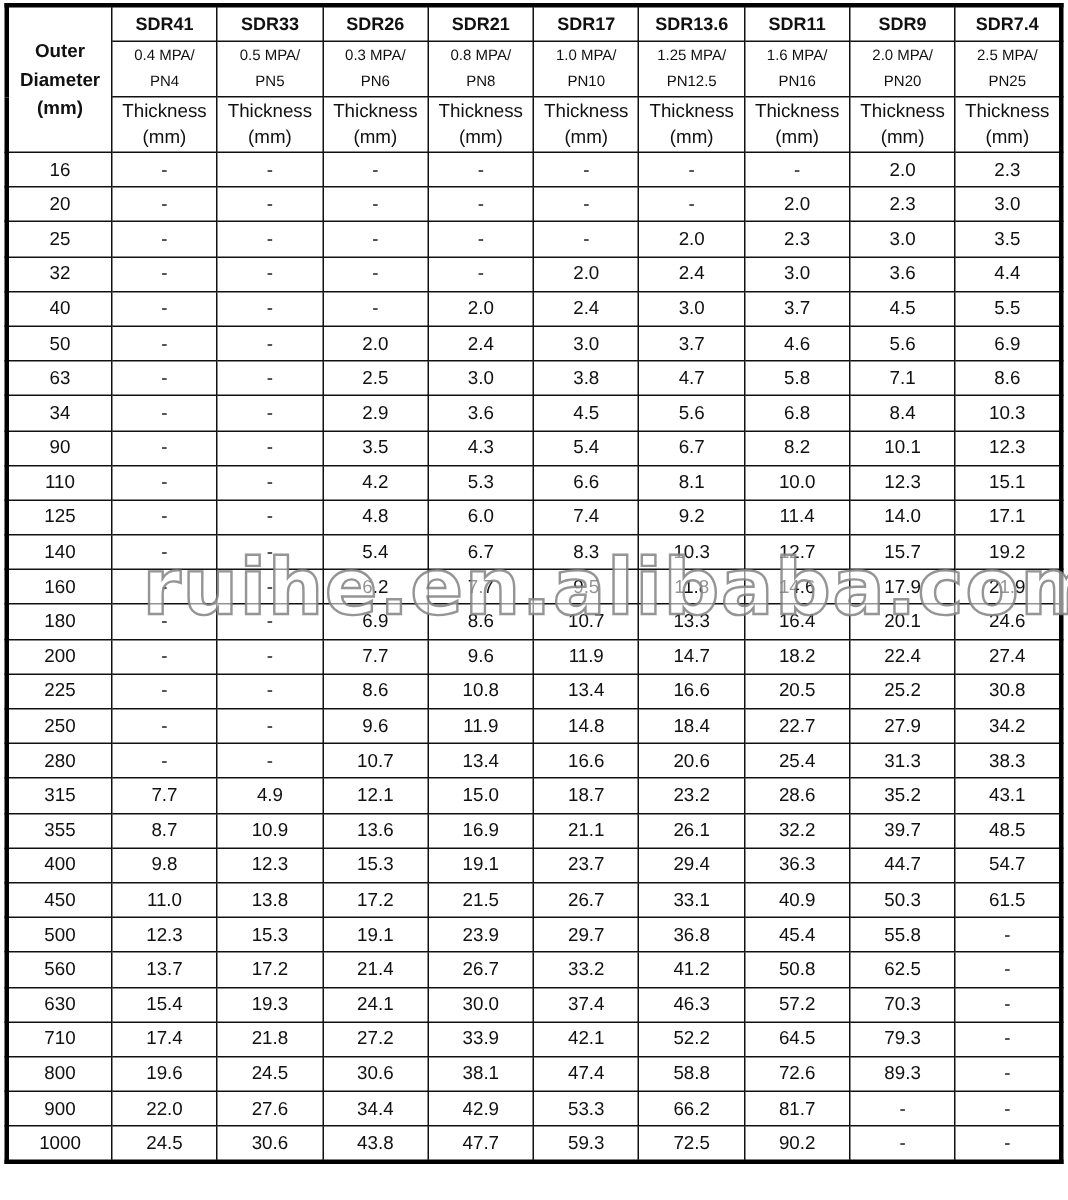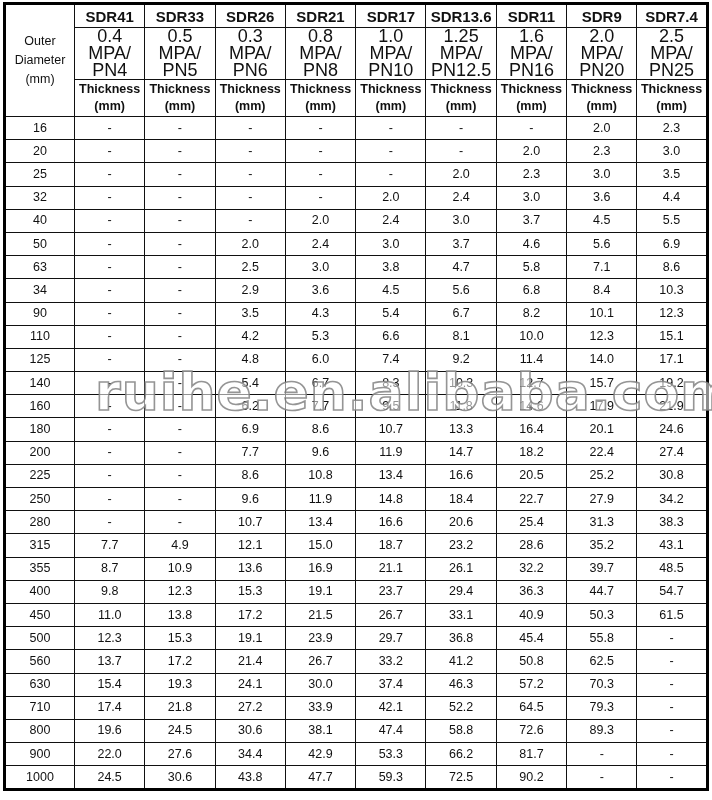--- a/index.html
+++ b/index.html
@@ -1,23 +1,23 @@
 <!DOCTYPE html>
 <html><head>
 <meta charset="utf-8">
 <style>
   html, body { margin:0; padding:0; background:#ffffff; }
   body { width:712px; height:800px; overflow:hidden; position:relative; font-family:"Liberation Sans", "DejaVu Sans", sans-serif; color:#111; }
   .wrap { position:absolute; left:3px; top:2px; }
   table { border-collapse:collapse; table-layout:fixed; width:703px; border:3px solid #000; }
   td, th { border:1.5px solid #111; text-align:center; padding:0; font-size:12.5px; line-height:15px; }
-  th { font-weight:bold; font-size:15px; height:22px; }
-  td.rate { height:36px; font-size:18px; line-height:17px; }
-  td.unit { height:36px; font-size:12.5px; line-height:17px;font-weight:bold; }
-  td.od-head { font-weight:normal; font-size:12.5px; line-height:19px; }
+  th { font-weight:bold; font-size:12px; height:22px; }
+  td.rate { height:36px; font-size:10px; line-height:17px; }
+  td.unit { height:36px; font-size:12.5px; line-height:17px; }
+  td.od-head { font-weight:bold; font-size:12.5px; line-height:19px; }
   tr.data td { height:22.2px; font-size:12.5px; }
   col.c0 { width:70px; }
   col.cn { width:70.3px; }
   .watermark { position:absolute; left:92px; top:360px; font-family:"DejaVu Sans", sans-serif; font-weight:bold; font-size:52px; letter-spacing:1px; color:rgba(255,255,255,0.55); -webkit-text-stroke:1.6px rgba(130,130,130,0.85); pointer-events:none; white-space:nowrap; }
 </style>
 </head>
 <body>
 
 <div class="wrap">
   <table>

